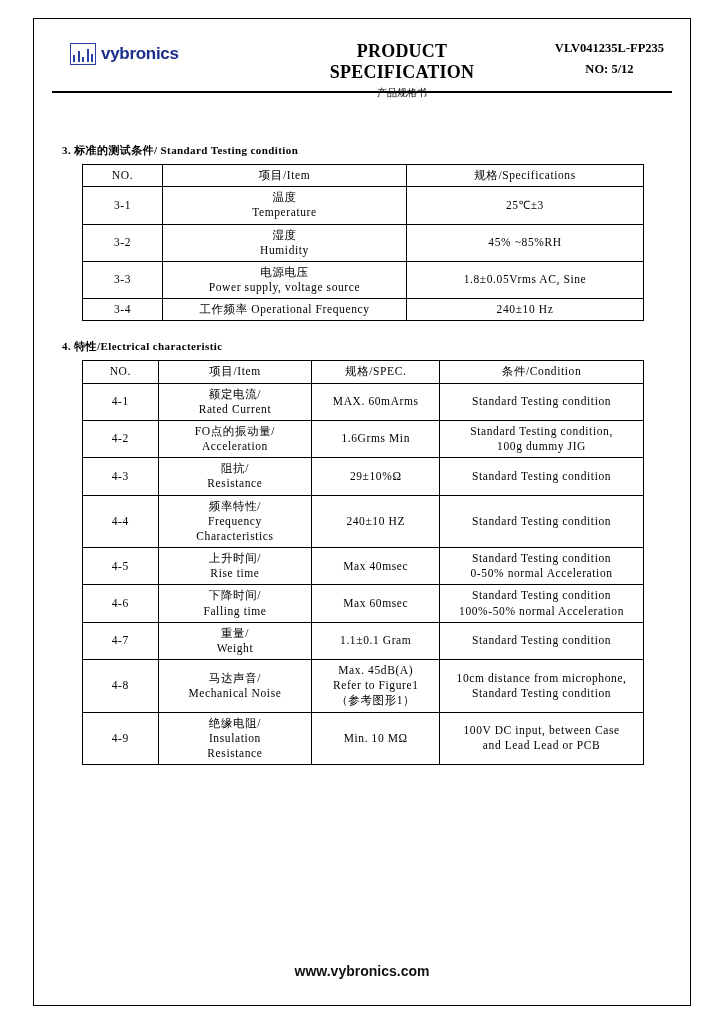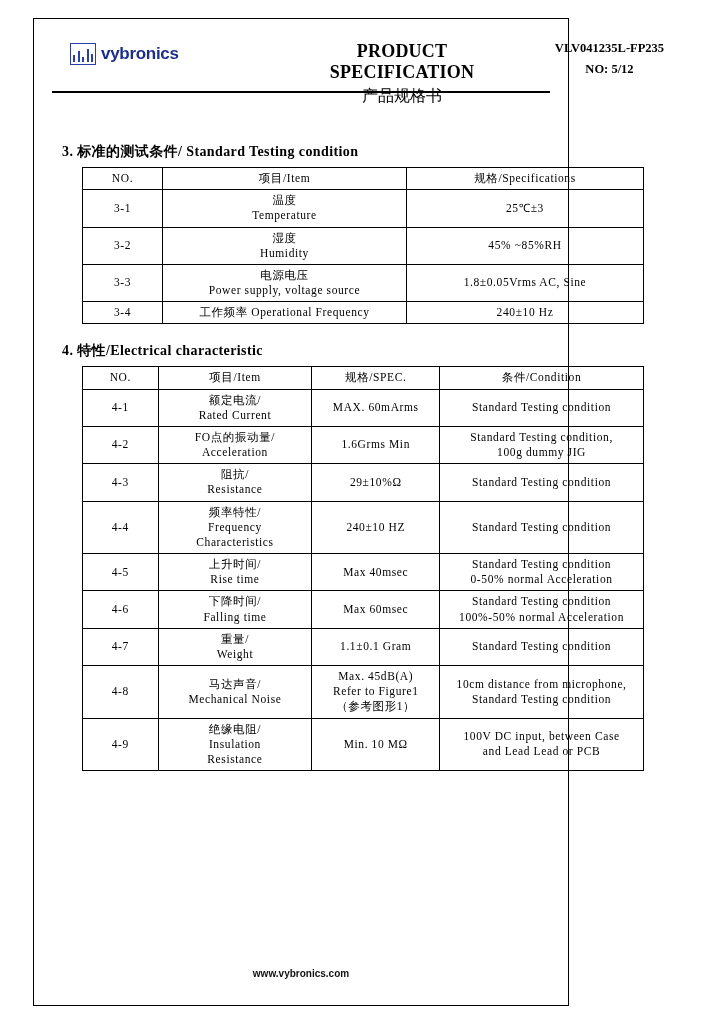--- a/index.html
+++ b/index.html
@@ -11,21 +11,21 @@
     width: 724px;
     height: 1024px;
     font-family: "Liberation Serif", serif;
     color: #000000;
     position: relative;
   }
   .page {
     position: absolute;
     left: 33px;
     top: 18px;
-    width: 536px;
+    width: 658px;
     height: 988px;
     border: 1.5px solid #000;
     box-sizing: border-box;
     background: #fff;
   }
   .inner {
     position: absolute;
     left: 18px;
     top: 18px;
     right: 18px;
@@ -81,21 +81,21 @@
     width: 230px;
     text-align: center;
   }
   .hdr-center .line1 {
     font-weight: bold;
     font-size: 18px;
     font-family: "Liberation Serif", serif;
     letter-spacing: 0.2px;
   }
   .hdr-center .line2 {
-    font-size: 16px;
+    font-size: 10px;
     margin-top: 3px;
   }
   .hdr-right {
     position: absolute;
     left: 470px;
     top: 4px;
     width: 175px;
     text-align: center;
   }
   .hdr-right .line1 {
@@ -103,21 +103,21 @@
     font-size: 12.5px;
   }
   .hdr-right .line2 {
     font-weight: bold;
     font-size: 12.5px;
     margin-top: 6px;
   }
 
   
   .section-title {
-    font-size: 14px;
+    font-size: 11px;
     font-weight: bold;
     margin: 0 0 6px 10px;
     letter-spacing: 0.4px;
   }
   .sec1 { margin-top: 50px; }
   .sec2 { margin-top: 18px; }
 
   table {
     border-collapse: collapse;
     margin-left: 30px;
@@ -144,21 +144,21 @@
 
   .two-line span { display: block; }
 
   .footer {
     position: absolute;
     left: 0;
     right: 0;
     bottom: 8px;
     text-align: center;
     font-family: "Liberation Sans", sans-serif;
-    font-size: 10px;
+    font-size: 14px;
     font-weight: bold;
     color: #111;
   }
 </style>
 </head>
 <body>
 
 <div class="page">
   <div class="inner">
 

